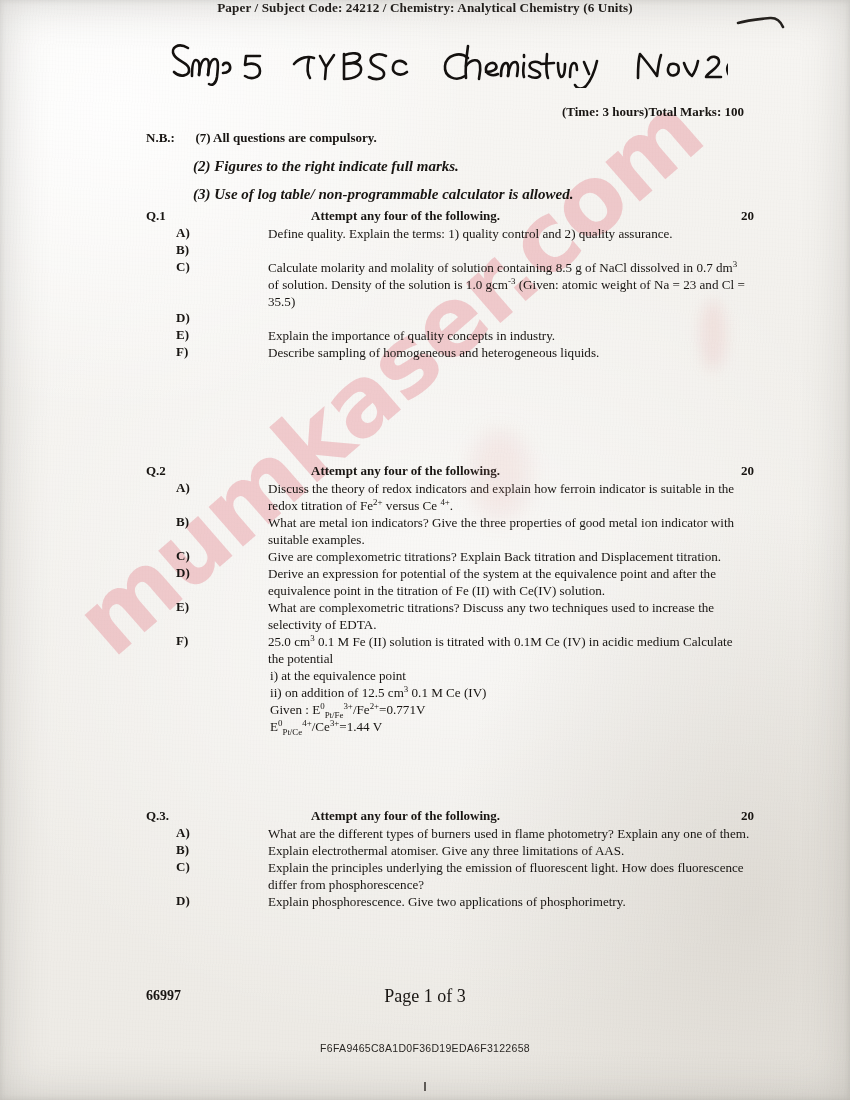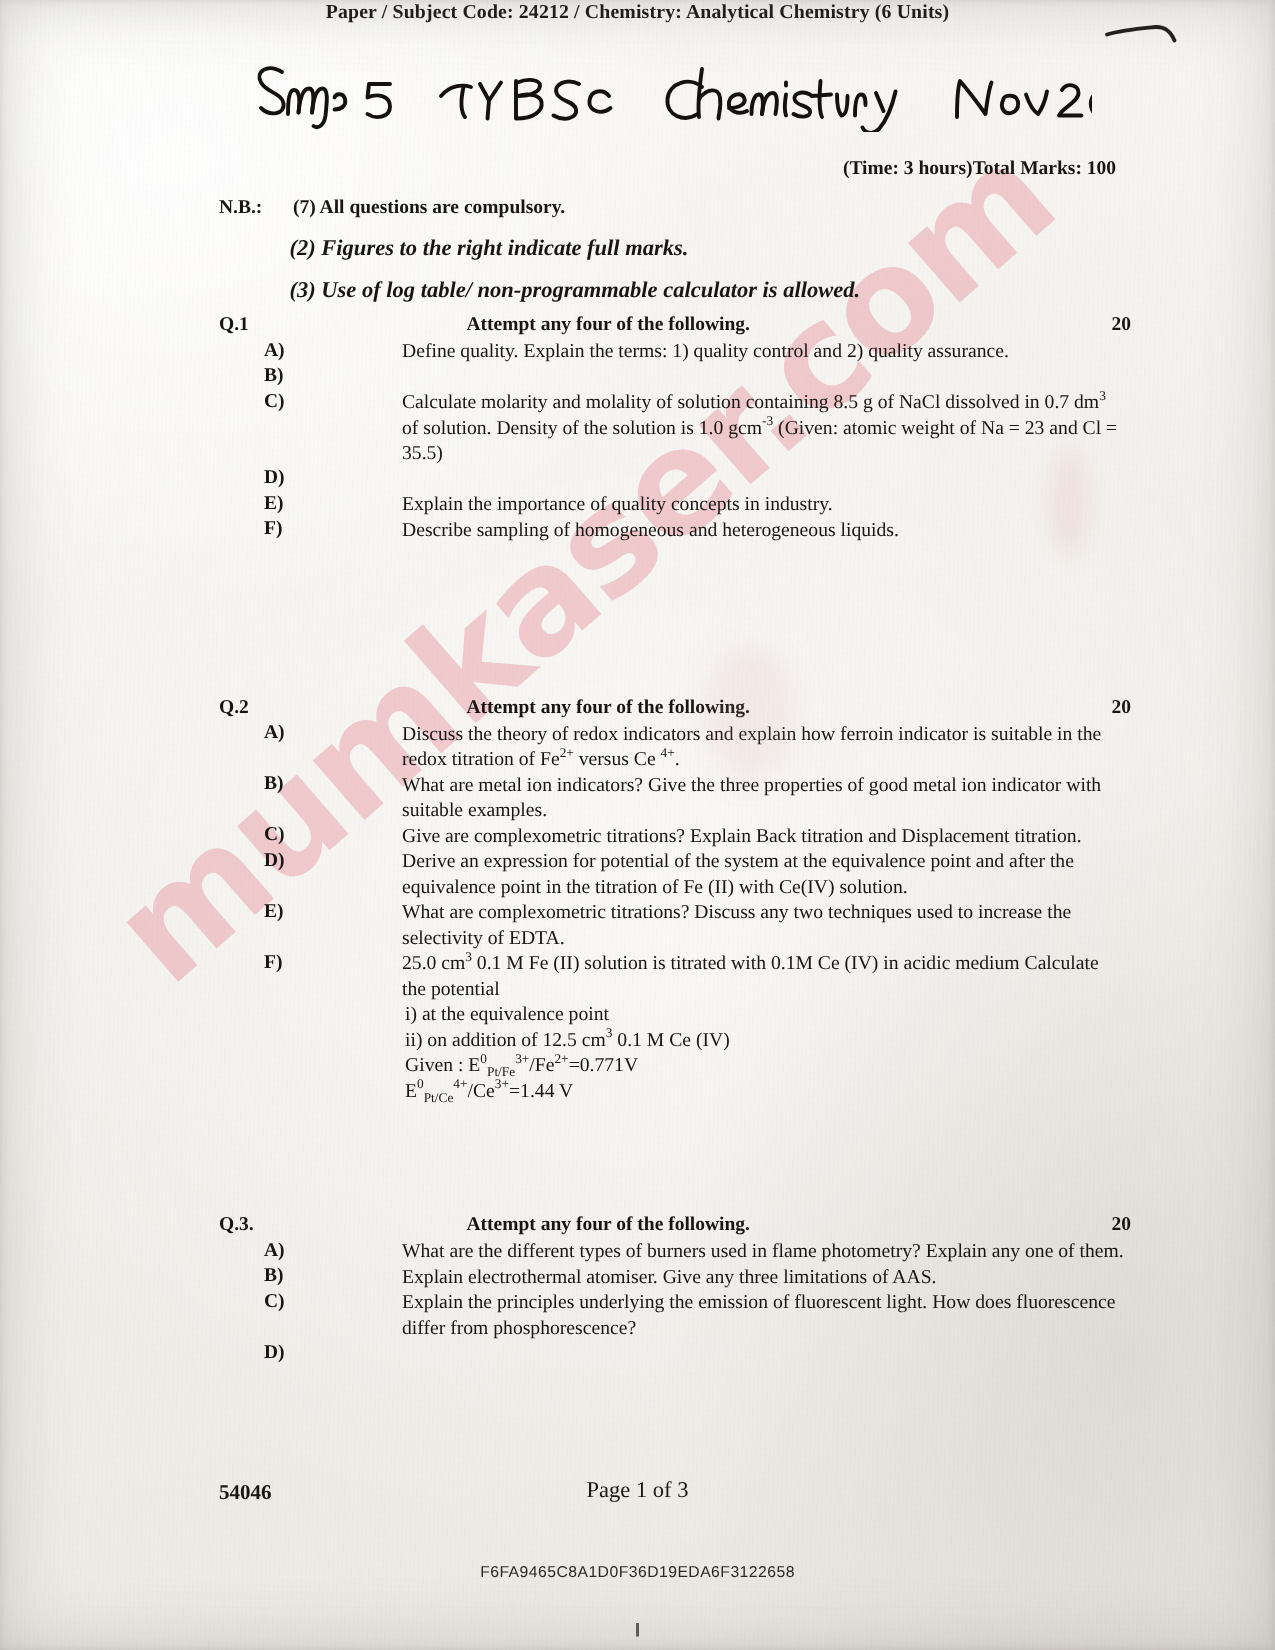--- a/index.html
+++ b/index.html
@@ -109,21 +109,21 @@
   }
   .item .body{flex:1 1 auto;padding-right:4px;}
   .item .body.just{text-align:justify;}
   .sub{display:block;}
   .indent{padding-left:2px;}
 
   sup{font-size:.68em;vertical-align:super;line-height:0;}
   sub{font-size:.68em;vertical-align:sub;line-height:0;}
 
   .footer-num{position:absolute;left:146px;top:988px;font-weight:700;font-size:14px;}
-  .footer-page{position:absolute;left:0;right:0;top:986px;text-align:center;font-size:15px;}
+  .footer-page{position:absolute;left:0;right:0;top:986px;text-align:center;font-size:18px;}
   .footer-hash{
     position:absolute;left:0;right:0;top:1042px;text-align:center;
     font-family:"Liberation Sans", sans-serif;
     font-size:10.5px;letter-spacing:.3px;color:#2a2724;
   }
   .tick{position:absolute;left:424px;top:1082px;width:2px;height:9px;background:#3a3632;opacity:.8;}
 
   .smudge{position:absolute;border-radius:50%;pointer-events:none;}
 </style>
 </head>
@@ -274,24 +274,25 @@
         <div class="item">
           <span class="lbl">B)</span>
           <span class="body just">Explain electrothermal atomiser. Give any three limitations of AAS.</span>
         </div>
         <div class="item">
           <span class="lbl">C)</span>
           <span class="body">Explain the principles underlying the emission of fluorescent light. How does fluorescence differ from phosphorescence?</span>
         </div>
         <div class="item">
           <span class="lbl">D)</span>
+          <span class="body just">Explain phosphorescence.  Give two applications of phosphorimetry.</span>
         </div>
       </div>
 
-    <div class="footer-num">54046</div>
+    <div class="footer-num">66997</div>
     <div class="footer-page">Page 1 of 3</div>
     <div class="footer-hash">F6FA9465C8A1D0F36D19EDA6F3122658</div>
     <div class="tick"></div>
 
     <div class="smudge" style="left:700px;top:300px;width:26px;height:70px;background:rgba(226,140,146,.16);filter:blur(7px);"></div>
     <div class="smudge" style="left:470px;top:430px;width:60px;height:90px;background:rgba(224,150,150,.13);filter:blur(10px);"></div>
   </div>
 
   <div class="page-edge"></div>
 </div>

